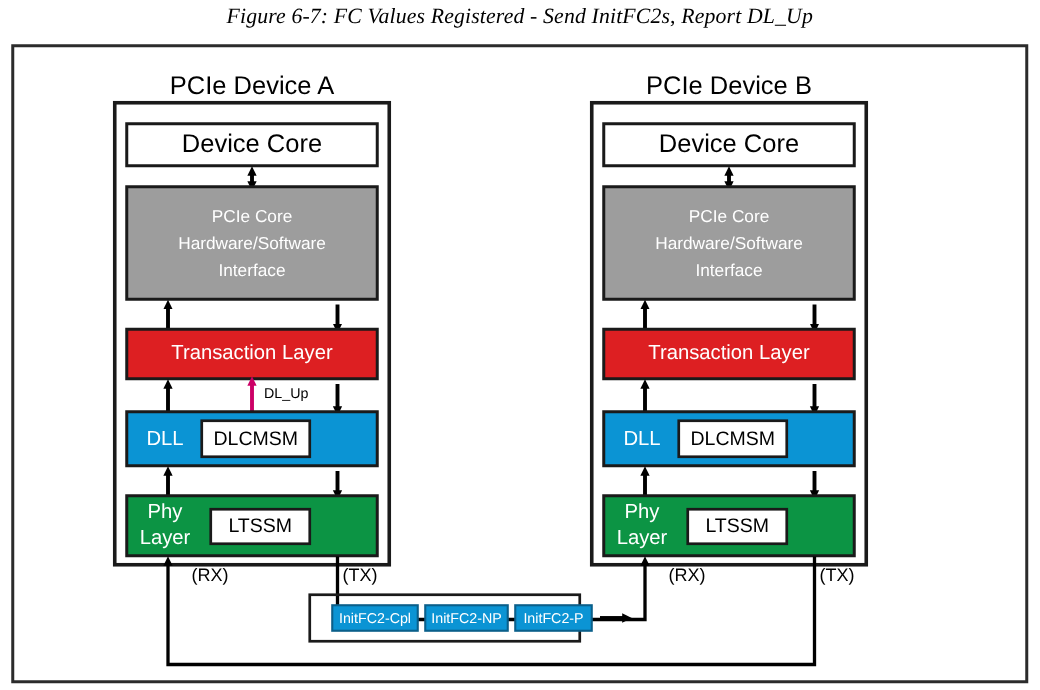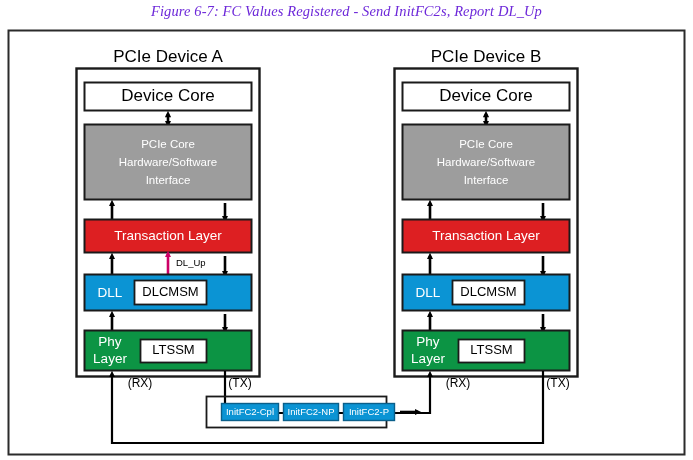--- a/index.html
+++ b/index.html
@@ -22,21 +22,21 @@
   }
   .caption {
     position: absolute;
     left: 0;
     top: 3px;
     width: 693px;
     text-align: center;
     font-family: "Liberation Serif", serif;
     font-style: italic;
     font-size: 14.5px;
-    color: #6d28d9;
+    color: #000000;
     letter-spacing: 0.1px;
     white-space: nowrap;
   }
   #diagram {
     position: absolute;
     left: 0;
     top: 0;
   }
   text {
     font-family: "Liberation Sans", sans-serif;

